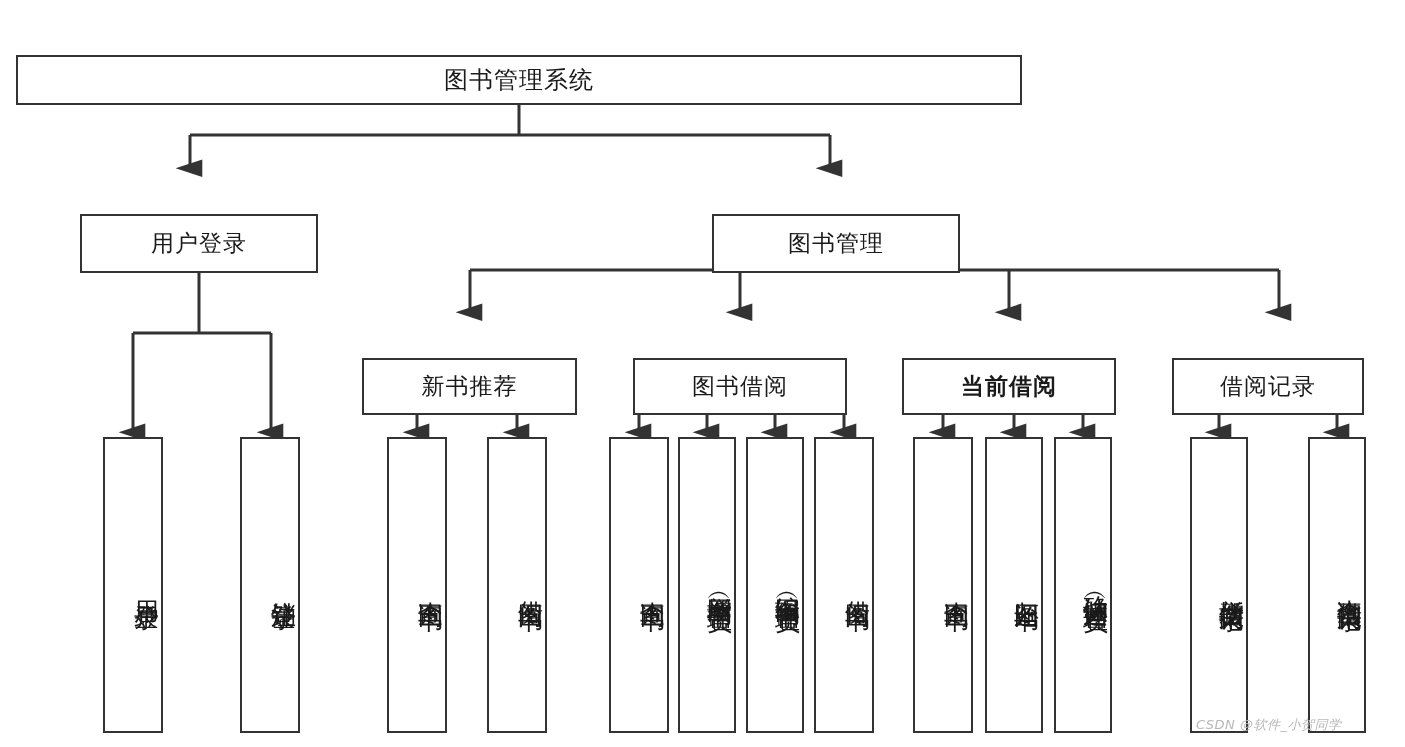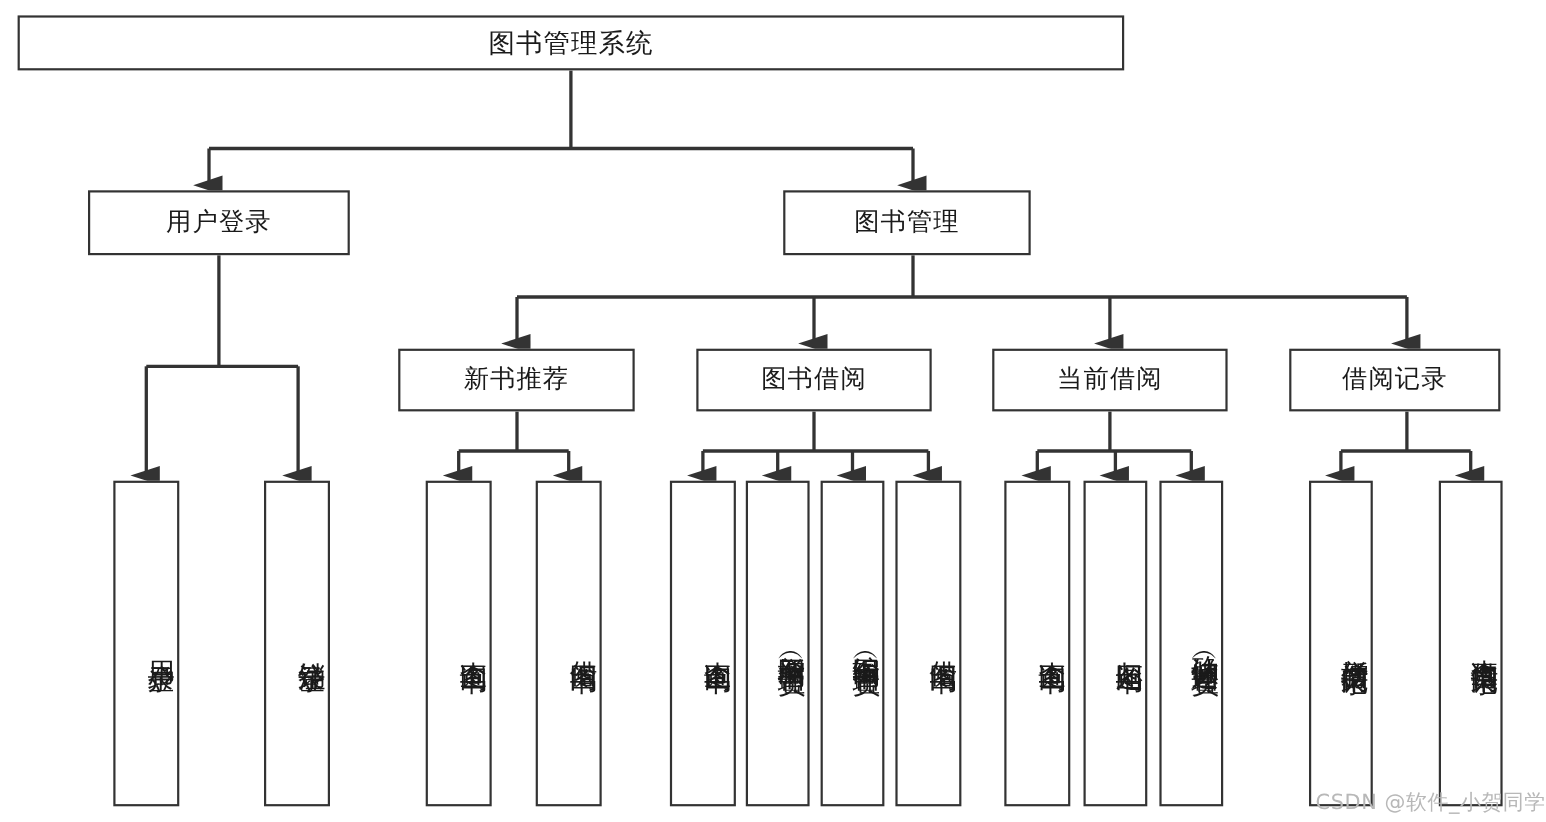--- a/index.html
+++ b/index.html
@@ -33,20 +33,21 @@
     display: flex;
     align-items: center;
     justify-content: center;
     color: #1a1a1a;
   }
   .node.horiz {
     font-size: 23px;
     letter-spacing: 1px;
     line-height: 1.25;
     text-align: center;
+    margin-top: 41px;
   }
   .node.root {
     font-size: 24px;
   }
   .node.leaf {
     writing-mode: vertical-rl;
     text-orientation: upright;
     font-size: 25px;
     line-height: 1.18;
     letter-spacing: 2px;
@@ -54,24 +55,25 @@
     align-items: flex-start;
     justify-content: center;
   }
   .node.leaf .vtext {
     writing-mode: vertical-rl;
     text-orientation: upright;
     white-space: nowrap;
   }
   .watermark {
     position: absolute;
-    font-size: 19px;
+    font-size: 13px;
     color: #b8b8b8;
     white-space: nowrap;
     letter-spacing: 0.5px;
+    font-style: italic;
   }
 </style>
 </head>
 <body>
 
 <div id="canvas">
 
   <svg class="connectors" viewBox="0 0 1405 747" xmlns="http://www.w3.org/2000/svg">
     <defs>
       <marker id="arrow" markerWidth="10" markerHeight="10" refX="3.2" refY="4.4" orient="auto" markerUnits="strokeWidth">
@@ -119,25 +121,25 @@
       <path d="M1279,374 L1279,410"></path>
       <path d="M1219,410 L1337,410"></path>
       <path d="M1219,410 L1219,432" marker-end="url(#arrow)"></path>
       <path d="M1337,410 L1337,432" marker-end="url(#arrow)"></path>
     </g>
   </svg>
 
   <div class="node horiz root" id="node-root" style="left: 16px; top: 14px; width: 1006px; height: 50px;">图书管理系统</div>
 
   <div class="node horiz" id="node-l2-0" style="left: 80px; top: 173px; width: 238px; height: 59px;">用户登录</div>
-  <div class="node horiz" id="node-l2-1" style="left: 712px; top: 173px; width: 225px; height: 59px;">图书管理</div>
+  <div class="node horiz" id="node-l2-1" style="left: 712px; top: 173px; width: 248px; height: 59px;">图书管理</div>
 
   <div class="node horiz" id="node-l3-1" style="left: 633px; top: 317px; width: 214px; height: 57px;">图书借阅</div>
   <div class="node horiz" id="node-l3-0" style="left: 362px; top: 317px; width: 215px; height: 57px;">新书推荐</div>
-  <div class="node horiz" id="node-l3-2" style="left: 902px; top: 317px; width: 214px; height: 57px;">当前借阅</div>
+  <div class="node horiz" id="node-l3-2" style="left: 902px; top: 317px; width: 214px; height: 57px; font-weight: bold;">当前借阅</div>
   <div class="node horiz" id="node-l3-3" style="left: 1172px; top: 317px; width: 192px; height: 57px;">借阅记录</div>
 
   <div class="node leaf" id="node-leaf-0" style="left: 103px; top: 437px; width: 60px; height: 296px;">
       <span class="vtext">用户登录</span>
     </div>
   <div class="node leaf" id="node-leaf-1" style="left: 240px; top: 437px; width: 60px; height: 296px;">
       <span class="vtext">注销登录</span>
     </div>
   <div class="node leaf" id="node-leaf-2" style="left: 387px; top: 437px; width: 60px; height: 296px;">
       <span class="vtext">查询图书</span>

